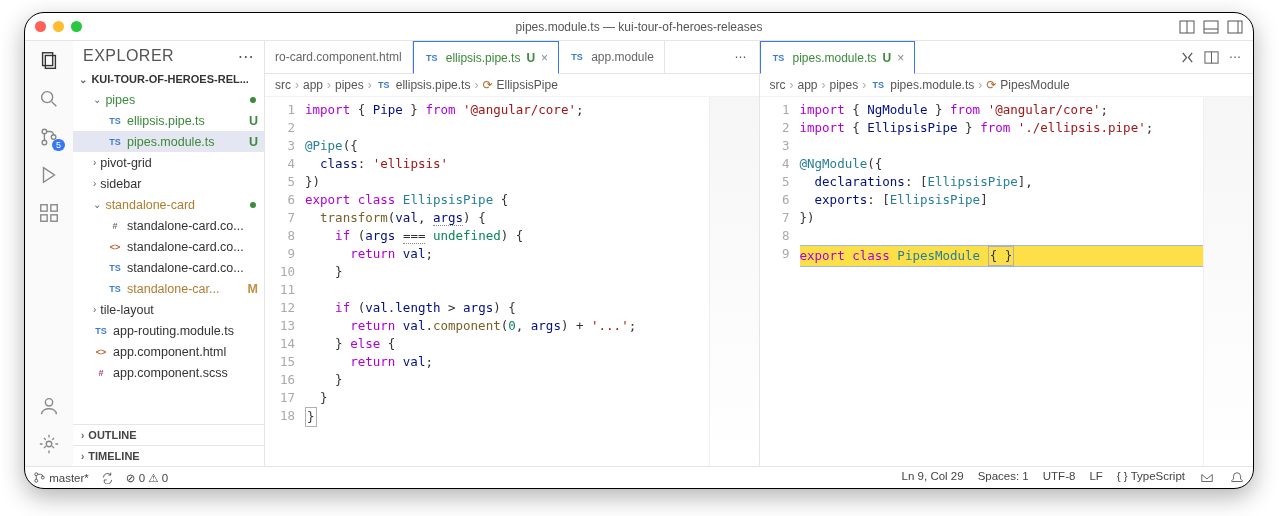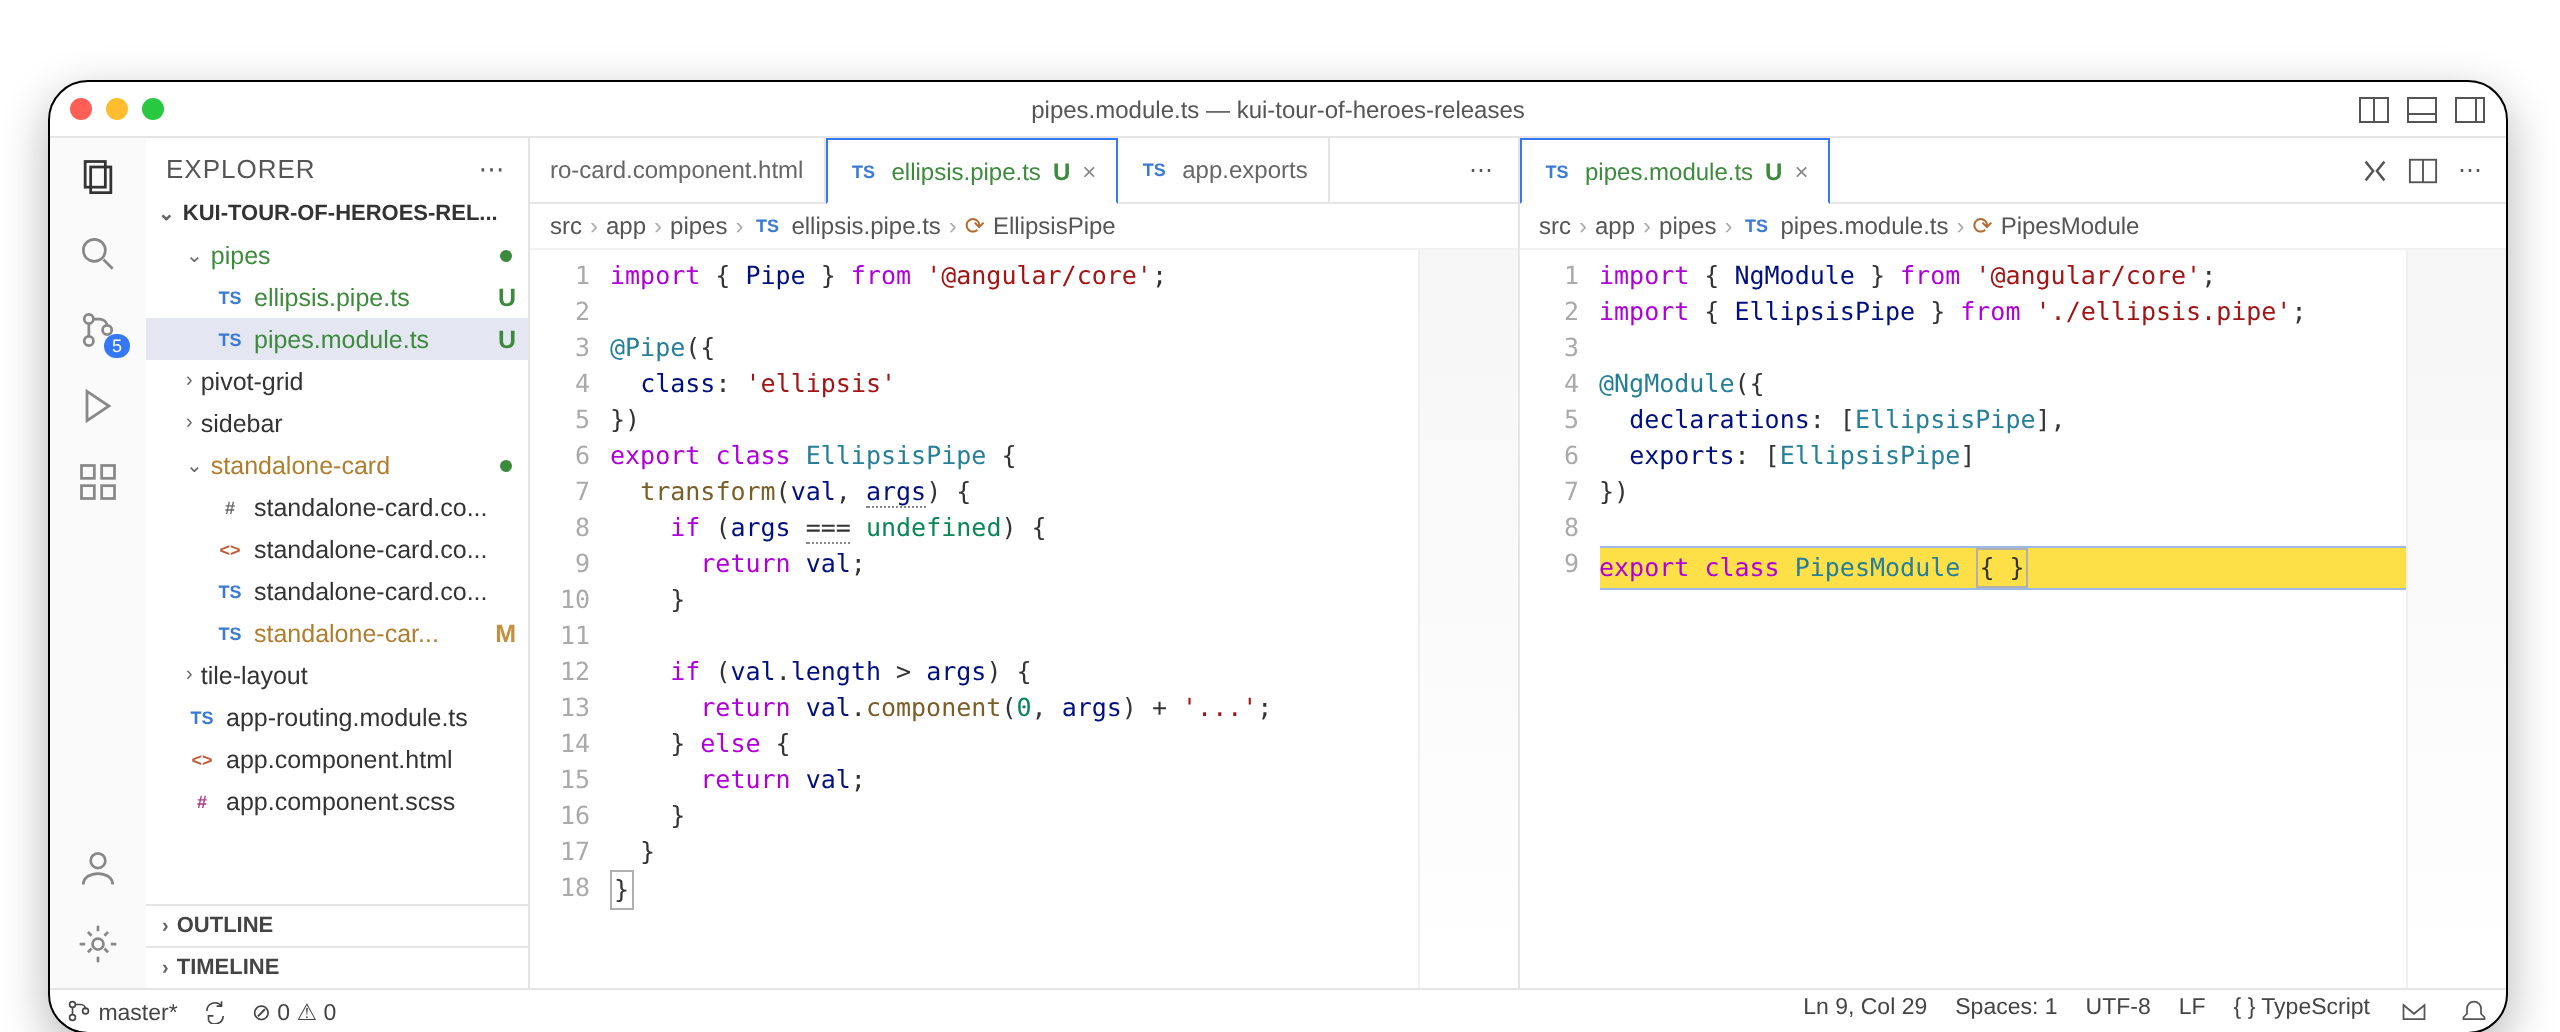--- a/index.html
+++ b/index.html
@@ -17,21 +17,20 @@
     position: absolute;
     top: 12px; left: 24px;
     width: 1230px; height: 477px;
     border: 1px solid #000;
     border-radius: 20px;
     background: #fff;
     display: flex;
     flex-direction: column;
     box-shadow: 0 8px 24px rgba(0,0,0,0.3);
     overflow: hidden;
-    margin-top: 28px;
   }
   .titlebar {
     height: 28px;
     display: flex;
     align-items: center;
     gap: 6px;
     padding: 0 10px;
     border-bottom: 1px solid #e5e5e5;
   }
   .traffic { display: flex; gap: 7px; margin-right: auto; }
@@ -57,21 +56,21 @@
     position:absolute; bottom:-2px; right:-4px;
     background:#3478f6;color:#fff;border-radius:8px;
     font-size:9px;padding:0 4px;line-height:12px;
   }
   .sidebar {
     width: 192px; border-right:1px solid #e5e5e5;
     display:flex; flex-direction:column;
   }
   .sidebar-header {
     height:30px;display:flex;align-items:center;justify-content:space-between;
-    padding:0 10px;font-size:13px;letter-spacing:0.5px;color:#555;
+    padding:0 10px;font-size:16px;letter-spacing:0.5px;color:#555;
   }
   .section-head {
     padding:2px 6px;display:flex;align-items:center;gap:4px;
     font-size:11px;font-weight:700;color:#333;
   }
   .tree { padding:2px 0; font-size:12.5px; }
   .tree-row {
     display:flex;align-items:center;gap:4px;height:21px;padding-left:8px;
     white-space:nowrap;overflow:hidden;
   }
@@ -308,21 +307,21 @@
               <span>ro-card.component.html</span>
             </div>
             <div class="tab active">
               <span class="file-ico ts-badge">TS</span>
               <span style="color: rgb(60, 138, 60);">ellipsis.pipe.ts</span>
               <span class="git-u">U</span>
               <span class="close">×</span>
             </div>
             <div class="tab">
               <span class="file-ico ts-badge">TS</span>
-              <span>app.exports</span>
+              <span>app.module</span>
             </div>
             <div class="tab-actions" style="order:99">
             <span class="ico">⋯</span>
           </div>
         </div>
         <div class="breadcrumbs" id="left-crumbs">
             <span>src</span>
             <span class="crumb-sep">›</span>
             <span>app</span>
             <span class="crumb-sep">›</span>

